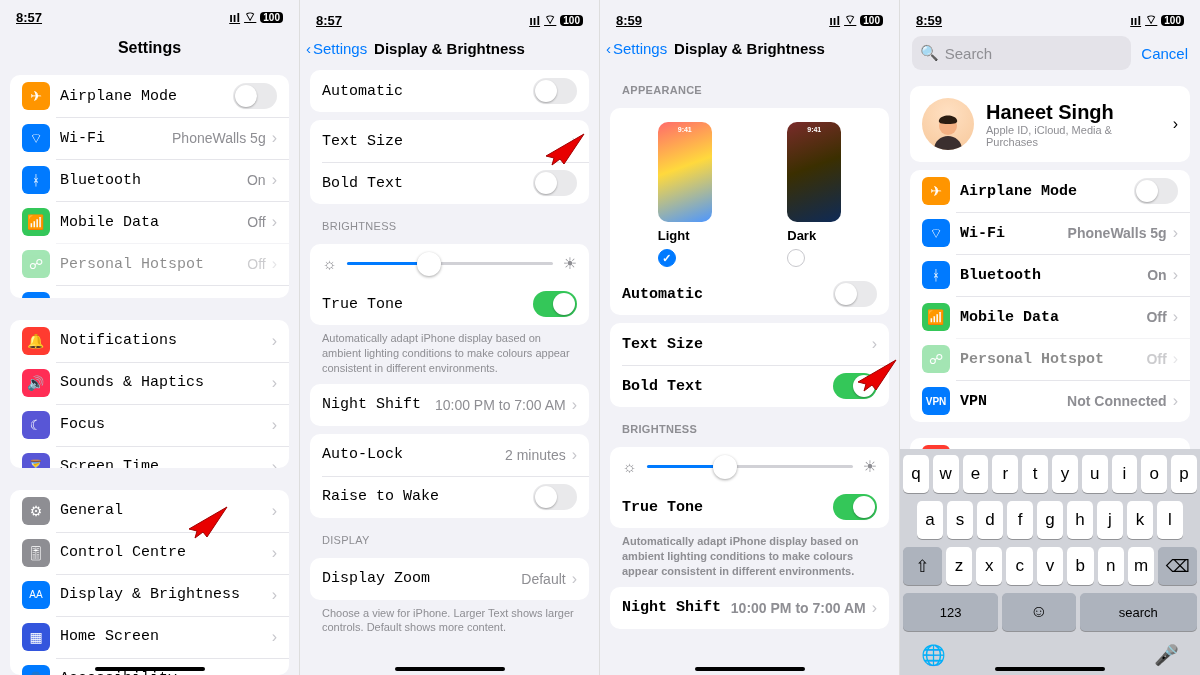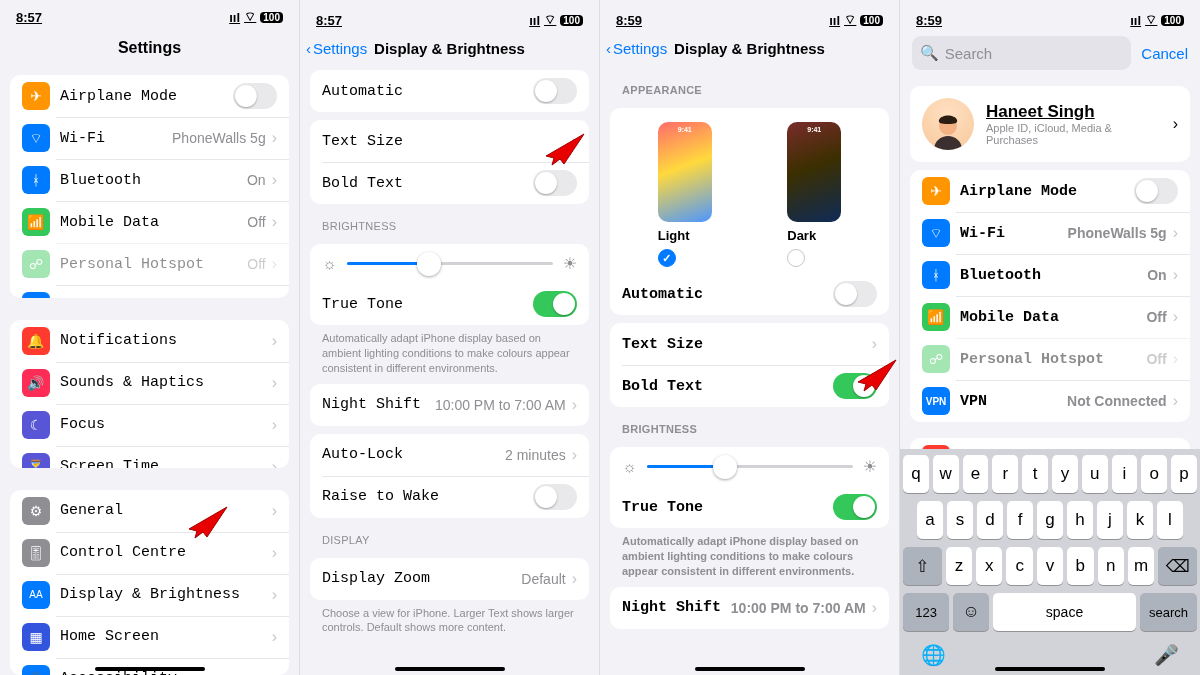--- a/index.html
+++ b/index.html
@@ -48,21 +48,21 @@
   .radiobox.sel::after { content:"✓"; color:#fff; font-size:11px; font-weight:700; }
   .optlbl { font-size:13px; }
   
   .searchwrap { display:flex; align-items:center; gap:10px; padding:8px 12px; }
   .searchfield { flex:1; background:#e4e3e9; border-radius:9px; height:34px; display:flex; align-items:center; padding:0 8px; color:#8e8e93; gap:6px; font-size:15px; }
   .cancel { color:#007aff; font-size:15px; }
   
   .profile { display:flex; align-items:center; gap:12px; padding:12px; }
   .avatar { width:52px; height:52px; border-radius:26px; background:radial-gradient(circle at 50% 30%, #ffe0c2, #f7c89b); display:flex; align-items:flex-end; justify-content:center; overflow:hidden; }
   .avatar svg{width:40px;height:40px;}
-  .pname { font-size:17px; font-weight:600;text-decoration:underline; }
+  .pname { font-size:20px; font-weight:600; }
   .psub { font-size:11px; color:#8e8e93; max-width:160px; }
   
   .kb { position:absolute; left:0; right:0; bottom:0; background:#d1d3d9; padding:6px 3px 8px; display:flex; flex-direction:column; gap:8px; }
   .kbrow { display:flex; gap:4px; justify-content:center; }
   .key { background:#fff; border-radius:5px; height:38px; flex:1; display:flex; align-items:center; justify-content:center; font-size:17px; box-shadow:0 1px 0 rgba(0,0,0,.3); }
   .key.mod { background:#adb3bd; }
   .space { flex:4; font-size:14px; }
   .searchkey { flex:1.6; background:#adb3bd; font-size:13px; }
   .kb-bottom { display:flex; justify-content:space-between; padding:4px 18px 0; font-size:20px; color:#50555c; }
   .homebar { position:absolute; bottom:4px; left:50%; transform:translateX(-50%); width:110px; height:4px; background:#000; border-radius:3px; }
@@ -453,21 +453,20 @@
             <div class="key">v</div>
             <div class="key">b</div>
             <div class="key">n</div>
             <div class="key">m</div>
           </div>
       <div class="key mod" style="flex:1.3">⌫</div>
     </div>
     <div class="kbrow">
       <div class="key mod" style="flex:1.3;font-size:13px">123</div>
       <div class="key mod" style="flex:1">☺</div>
-      <div class="key space">space</div>
       <div class="key searchkey">search</div>
     </div>
     <div class="kb-bottom">
       <span>🌐</span>
       <span>🎤</span>
     </div>
   </div>
   <div class="homebar"></div>
 </div>
 

